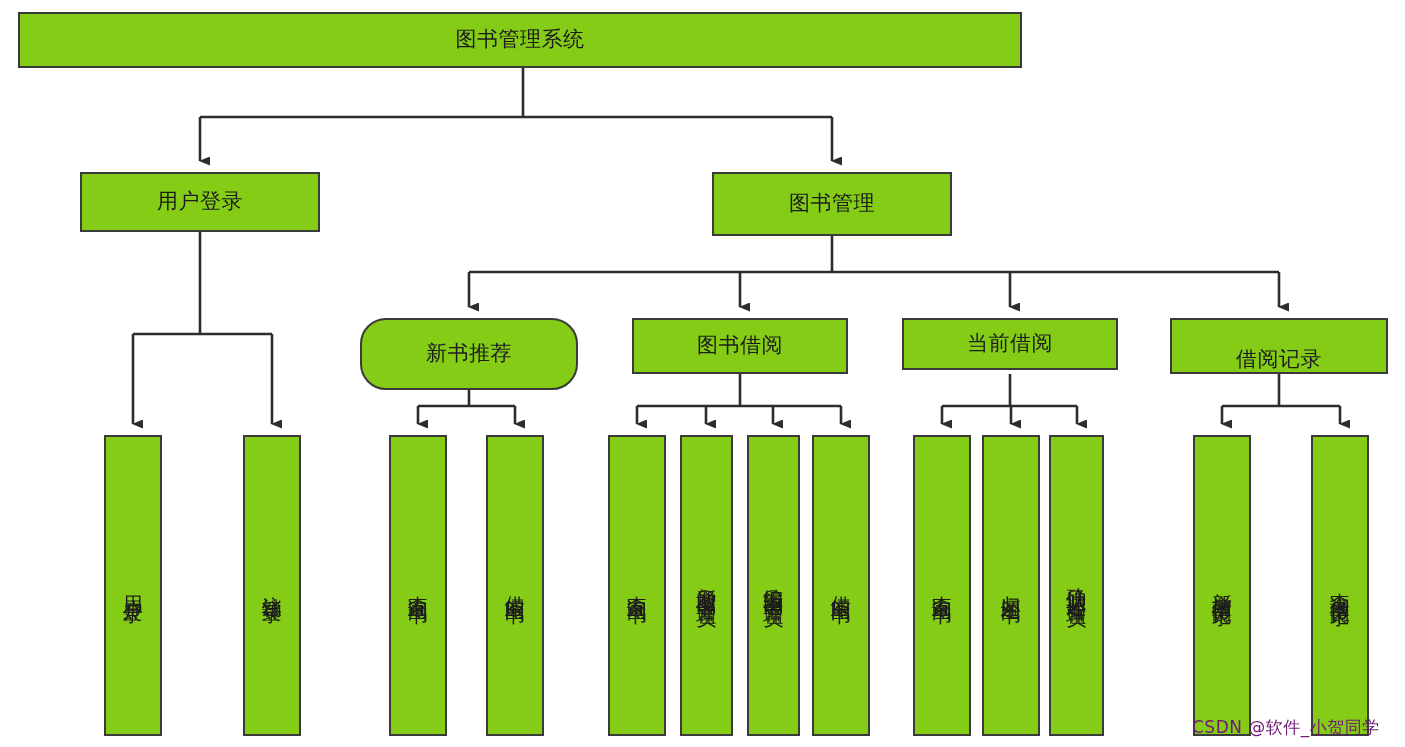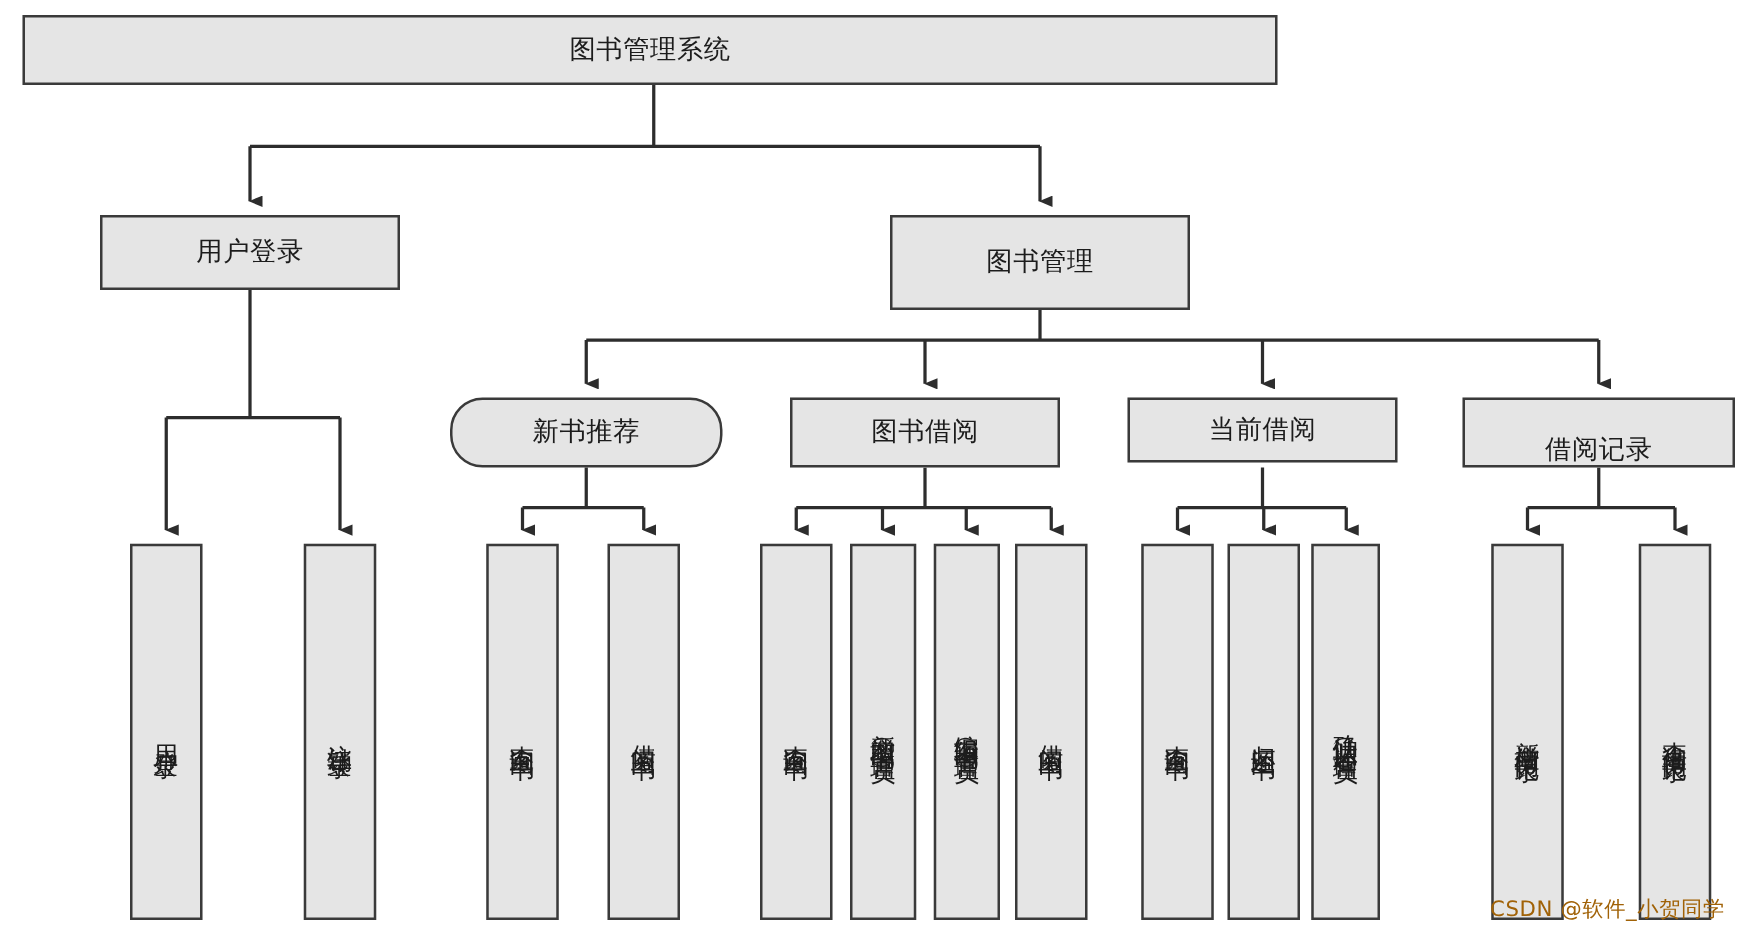--- a/index.html
+++ b/index.html
@@ -23,21 +23,21 @@
     position: absolute;
     left: 0;
     top: 0;
     width: 1405px;
     height: 747px;
     pointer-events: none;
   }
   .node {
     position: absolute;
     box-sizing: border-box;
-    background: #e5e5e5;
+    background: #84cc16;
     border: 2px solid #3a3a3a;
     display: flex;
     align-items: center;
     justify-content: center;
     overflow: hidden;
   }
   .node .label {
     font-size: 21px;
     line-height: 1.12;
     letter-spacing: 0.5px;
@@ -49,21 +49,21 @@
   .node.vertical .label {
     writing-mode: vertical-rl;
     text-orientation: upright;
     letter-spacing: 3px;
     white-space: nowrap;
     font-size: 20px;
   }
   .watermark {
     position: absolute;
     font-size: 17px;
-    color: #a16207;
+    color: #701a75;
     white-space: nowrap;
     letter-spacing: 0.5px;
   }
 </style>
 </head>
 <body>
 
 <div id="canvas">
 
   <svg class="wires" viewBox="0 0 1405 747" xmlns="http://www.w3.org/2000/svg">
@@ -109,24 +109,24 @@
       </g>
   </svg>
 
   <div id="node-layer">
       <div class="node" style="left: 18px; top: 12px; width: 1004px; height: 56px;">
         <span class="label">图书管理系统</span>
       </div>
       <div class="node" style="left: 80px; top: 172px; width: 240px; height: 60px;">
         <span class="label">用户登录</span>
       </div>
-      <div class="node" style="left: 712px; top: 172px; width: 240px; height: 76px;">
+      <div class="node" style="left: 712px; top: 172px; width: 240px; height: 64px;">
         <span class="label">图书管理</span>
       </div>
-      <div class="node" style="left: 360px; top: 318px; width: 218px; height: 56px; border-radius: 26px;">
+      <div class="node" style="left: 360px; top: 318px; width: 218px; height: 72px; border-radius: 26px;">
         <span class="label">新书推荐</span>
       </div>
       <div class="node" style="left: 632px; top: 318px; width: 216px; height: 56px; align-items: center;">
         <span class="label">图书借阅</span>
       </div>
       <div class="node" style="left: 902px; top: 318px; width: 216px; height: 52px;">
         <span class="label">当前借阅</span>
       </div>
       <div class="node" style="left: 1170px; top: 318px; width: 218px; height: 56px; align-items: flex-end;">
         <span class="label">借阅记录</span>

